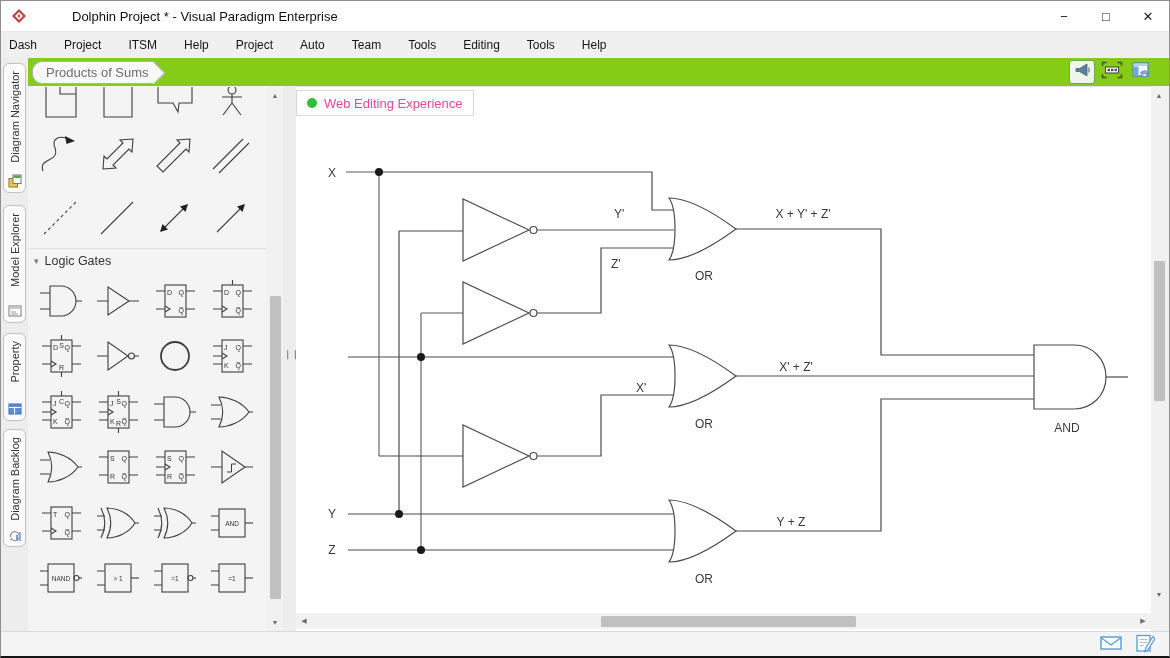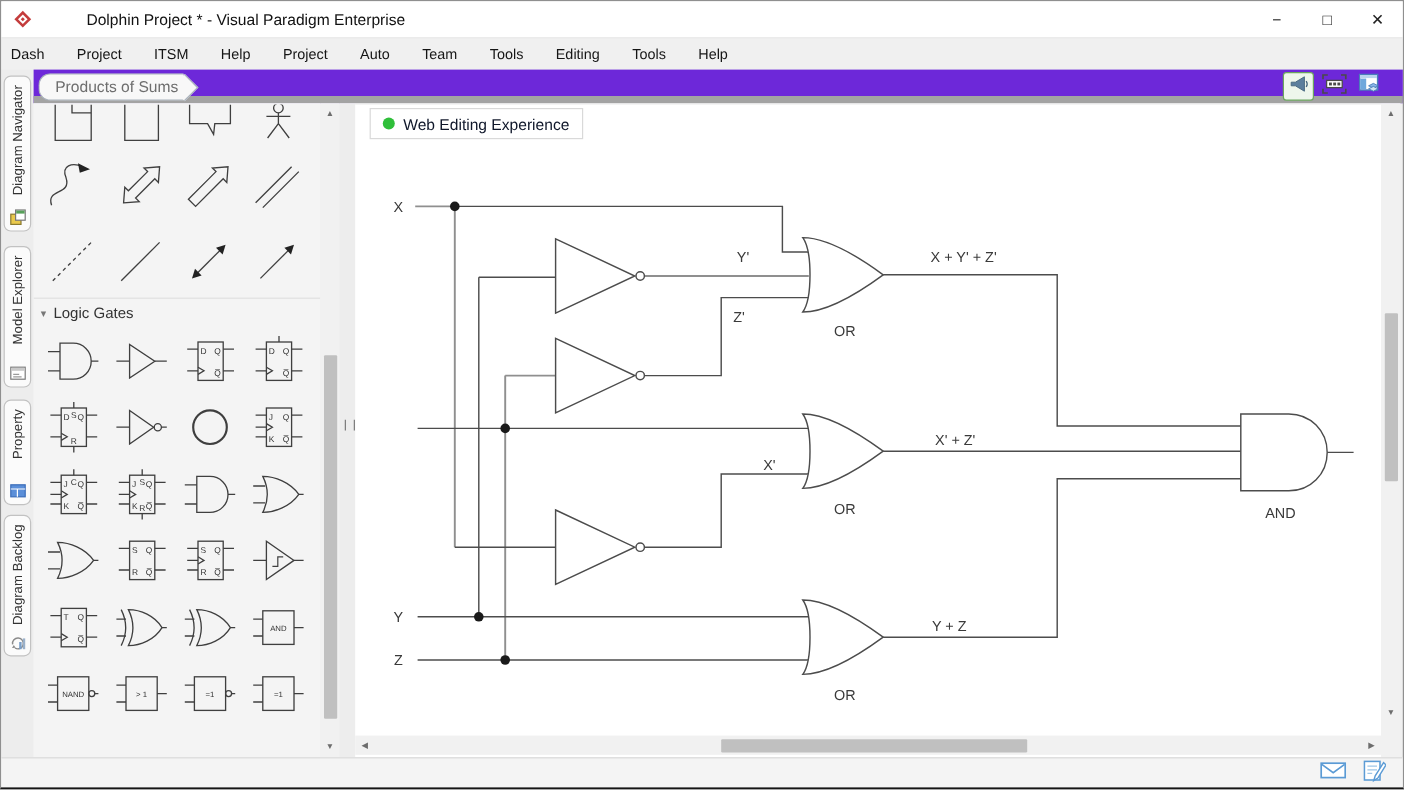--- a/index.html
+++ b/index.html
@@ -17,21 +17,21 @@
   #menubar{position:absolute;left:0;top:30px;width:100%;height:27px;background:#f0f0f0;display:flex;align-items:center;padding-left:8px;border-top:1px solid #e9e9e9;}
   .menu-item{font-size:12px;color:#151515;margin-right:27px;}
 
   
   #side-strip{position:absolute;left:0;top:57px;width:27px;height:573px;background:#ededed;}
   .side-tab{position:absolute;left:2px;width:23px;background:#fbfbfb;border:1px solid #c2c2c2;border-radius:6px;display:flex;flex-direction:column;align-items:center;justify-content:space-between;padding:7px 0 4px 0;}
   .side-tab-label{writing-mode:vertical-rl;transform:rotate(180deg);font-size:11px;color:#333;white-space:nowrap;}
   .side-tab svg{display:block;}
 
   
-  #tabstrip{position:absolute;left:27px;top:57px;width:1143px;height:28px;background:#6d28d9;border-bottom:6px solid #a3a3a3;text-align:center;}
+  #tabstrip{position:absolute;left:27px;top:57px;width:1143px;height:28px;background:#84cc16;border-bottom:1px solid #a3a3a3;text-align:center;}
   #breadcrumb-tab{position:absolute;left:4px;top:3px;height:23px;background:#f8f8f8;border:1px solid #a9b2bc;border-right:none;border-radius:10px 0 0 10px;display:flex;align-items:center;padding:0 4px 0 13px;}
   #breadcrumb-tab .arrow{position:absolute;right:-9px;top:2.6px;width:16px;height:16px;background:#f8f8f8;border-top:1px solid #a9b2bc;border-right:1px solid #a9b2bc;transform:rotate(45deg);}
   #breadcrumb-label{font-size:13px;color:#6e6e6e;white-space:nowrap;position:relative;z-index:2;}
   #tab-toolbar{position:absolute;right:16px;top:2px;display:flex;gap:4px;}
   .tool-btn{width:26px;height:24px;display:flex;align-items:center;justify-content:center;border:1px solid transparent;border-radius:3px;}
   .tool-btn.active{border-color:#6ba55e;background:#eef6ec;}
 
   
   #palette{position:absolute;left:27px;top:85px;width:239px;height:545px;background:#f4f4f4;overflow:hidden;}
   .shape-grid{display:grid;grid-template-columns:repeat(4,57px);justify-items:center;align-items:center;padding-left:4px;}
@@ -51,21 +51,21 @@
 
   
   #splitter{position:absolute;left:282px;top:85px;width:13px;height:545px;background:#ededed;}
   #splitter-handle{position:absolute;left:1px;top:263px;font-size:9px;color:#555;}
 
   
   #canvas{position:absolute;left:295px;top:85px;width:855px;height:545px;background:#ffffff;border-top:1px solid #e3e3e3;}
   #circuit{position:absolute;left:0;top:0;}
   .badge{position:absolute;top:3px;height:26px;background:#fff;border:1px solid #d9d9d9;display:flex;align-items:center;padding:0 10px;font-size:13px;}
   .badge .dot{width:10px;height:10px;border-radius:50%;margin-right:7px;}
-  #badge-web{left:12px;color:#0f172a;}
+  #badge-web{left:0;color:#ec4899;}
   #badge-autosave{right:5px;color:#555;}
   .clabel{font-size:12px;fill:#3a3a3a;}
 
   
   #h-scroll{position:absolute;left:0;bottom:2px;width:855px;height:16px;background:#f1f1f1;}
   #h-thumb{position:absolute;top:2.5px;height:11px;background:#c0c0c0;border-radius:1px;}
 
   
   #v-scroll{position:absolute;left:1150px;top:85px;width:16px;height:545px;background:#f1f1f1;}
 

